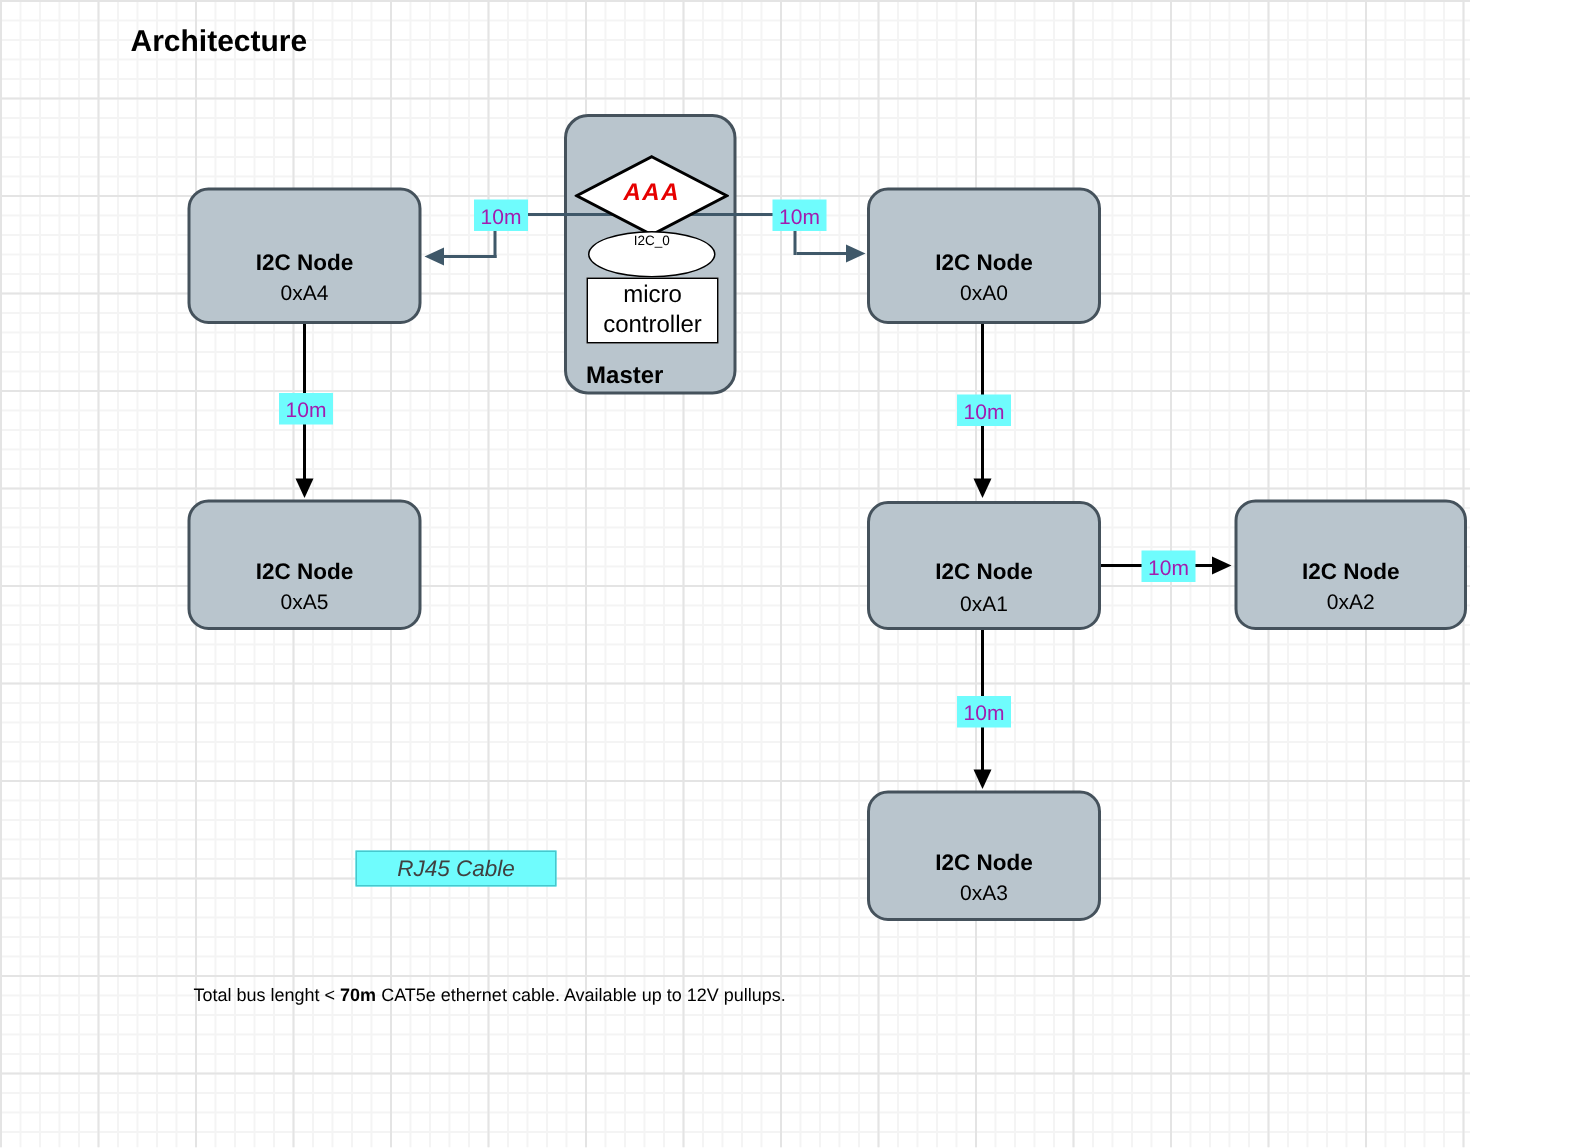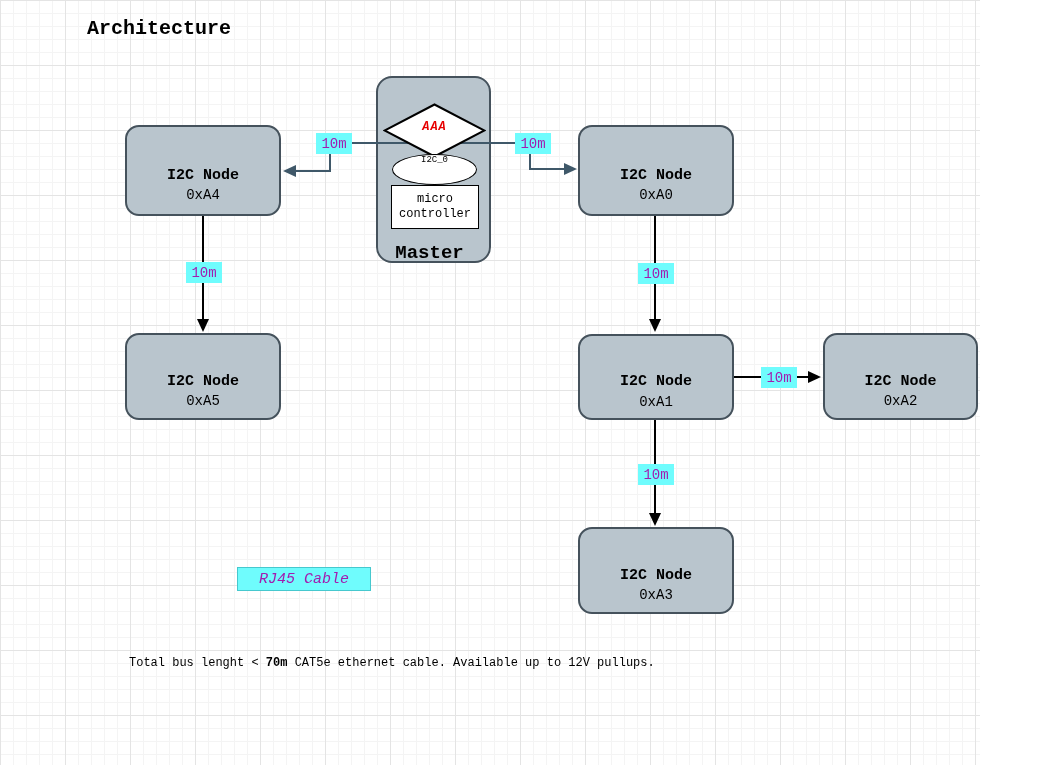--- a/index.html
+++ b/index.html
@@ -9,21 +9,20 @@
   #canvas {
     position: relative;
     width: 980px; height: 765px;
     background-color: #ffffff;
     background-image:
       linear-gradient(var(--grid-major, #e4e4e4) 1px, transparent 1px),
       linear-gradient(90deg, var(--grid-major, #e4e4e4) 1px, transparent 1px),
       linear-gradient(var(--grid-minor, #f4f4f4) 1px, transparent 1px),
       linear-gradient(90deg, var(--grid-minor, #f4f4f4) 1px, transparent 1px);
     background-size: 65px 65px, 65px 65px, 13px 13px, 13px 13px;
-    font-family: Liberation Mono, monospace;
   }
 
   .abs { position: absolute; }
 
   .page-title {
     left: 87px; top: 17px;
     font-size: 20px; font-weight: bold; color: #000;
   }
 
   
@@ -41,43 +40,43 @@
   .node .node-addr  { font-size: 14px; line-height: 1.35; }
 
   
   .master-box {
     left: 376px; top: 76px; width: 115px; height: 187px;
     background: var(--node-fill, #b9c5cd);
     border: 2px solid var(--node-border, #45525c);
     border-radius: 16px;
   }
   .master-label {
-    left: 372px; top: 242px; width: 115px;
-    text-align: center; font-size: 19px; font-weight: bold; color: #000;
+    left: 359px; top: 242px; width: 115px;
+    text-align: center; font-size: 16px; font-weight: bold; color: #000;
   }
   .diamond-svg { left: 383px; top: 103px; width: 103px; height: 55px; }
   .diamond-label {
     left: 383px; top: 120px; width: 103px;
     text-align: center;
-    font-size: 12px; font-weight: bold; font-style: italic;
+    font-size: 16px; font-weight: bold; font-style: italic;
     color: var(--decision-text, #e60000);
     letter-spacing: 1px;
   }
   .bus-ellipse {
     left: 392px; top: 154px; width: 85px; height: 31px;
     background: #fff; border: 1.5px solid #000; border-radius: 50%;
     display: flex; align-items: flex-start; justify-content: center;
     font-size: 9px; color: #000;
   }
   .mcu-box {
     left: 391px; top: 185px; width: 88px; height: 44px;
     background: #fff; border: 1.5px solid #000;
     display: flex; flex-direction: column;
     align-items: center; justify-content: center;
-    font-size: 12px; line-height: 1.25; color: #000;
+    font-size: 16px; line-height: 1.25; color: #000;
   }
 
   
   .line { background: var(--edge-black, #000); }
   .line.dark { background: var(--edge-dark, #3f5869); }
   .h2 { height: 2px; } .w2 { width: 2px; }
 
   .ah { width: 0; height: 0; }
   .ah-left  { border-top: 6px solid transparent; border-bottom: 6px solid transparent; border-right: 13px solid var(--edge-dark, #3f5869); }
   .ah-right { border-top: 6px solid transparent; border-bottom: 6px solid transparent; border-left: 13px solid var(--edge-dark, #3f5869); }
@@ -88,21 +87,21 @@
     background: var(--highlight, #6ffcfd);
     color: #a21caf; font-size: 14px;
     width: 36px; height: 21px;
     display: flex; align-items: center; justify-content: center;
   }
 
   .rj45-label {
     left: 237px; top: 567px; width: 134px; height: 24px;
     background: var(--highlight, #6ffcfd);
     border: 1px solid #46c8ce;
-    color: #a21caf; font-size: 15px; font-style: italic;
+    color: #404040; font-size: 15px; font-style: italic;
     display: flex; align-items: center; justify-content: center;
   }
 
   .notes {
     left: 129px; top: 649px; width: 780px;
     font-size: 12px; color: #000; line-height: 28px;
   }
   .notes b { font-weight: bold; }
 </style>
 </head>

